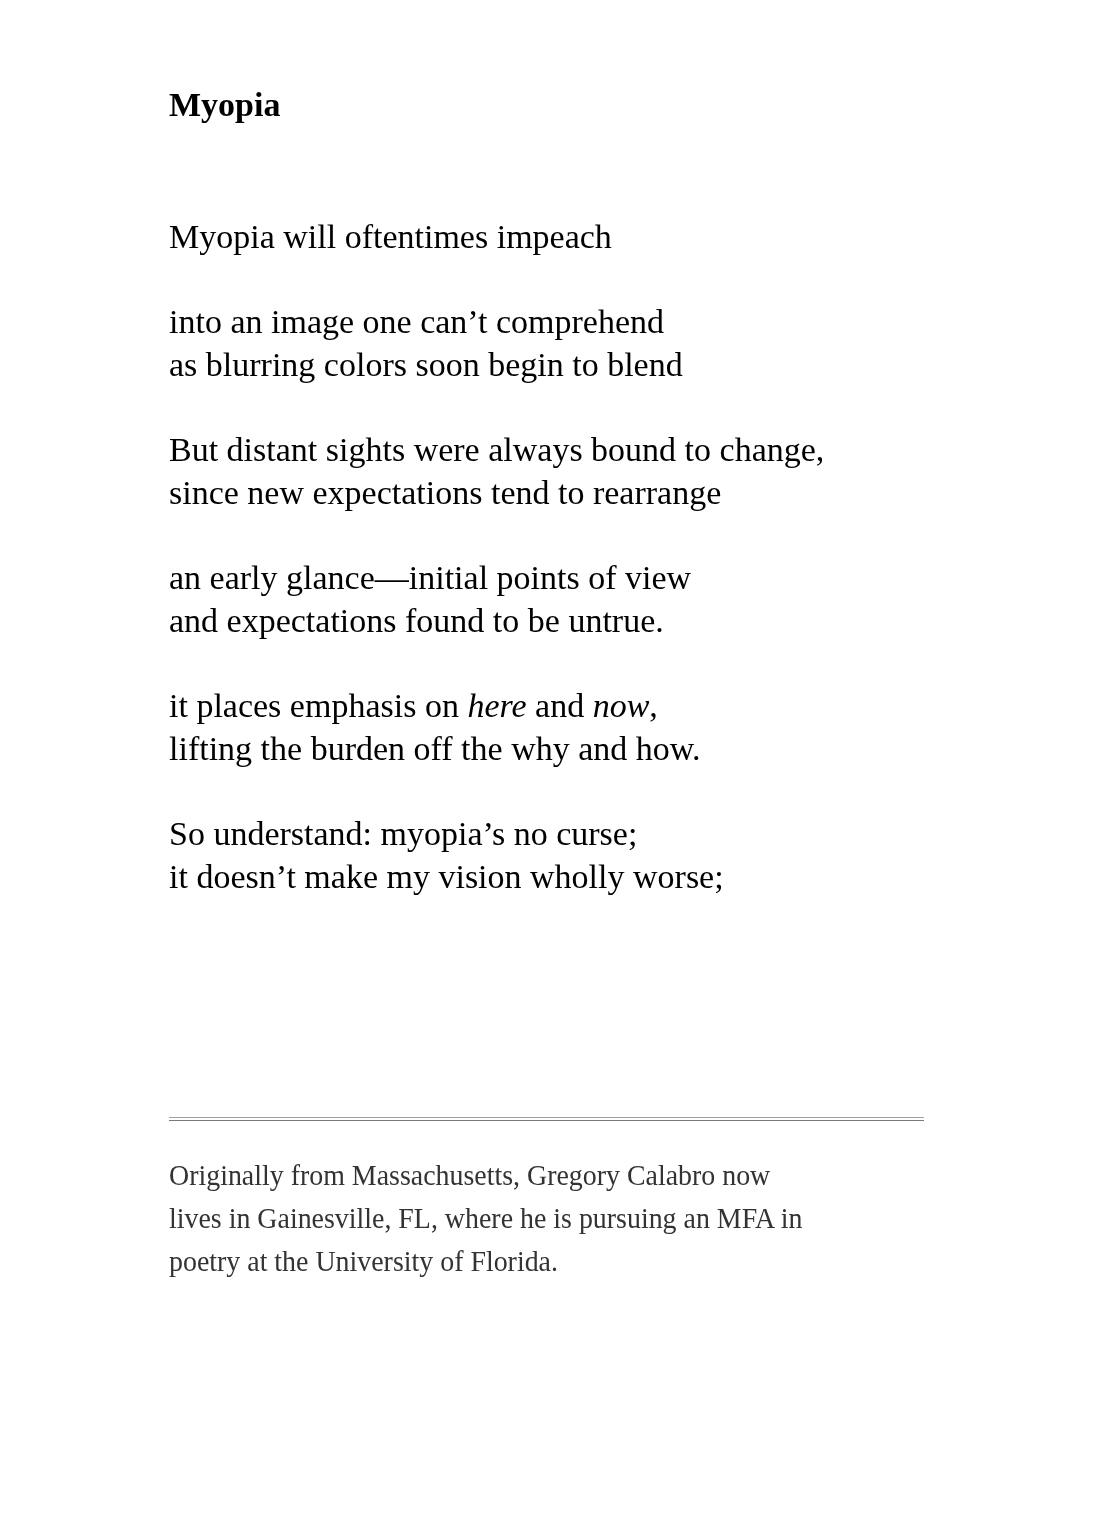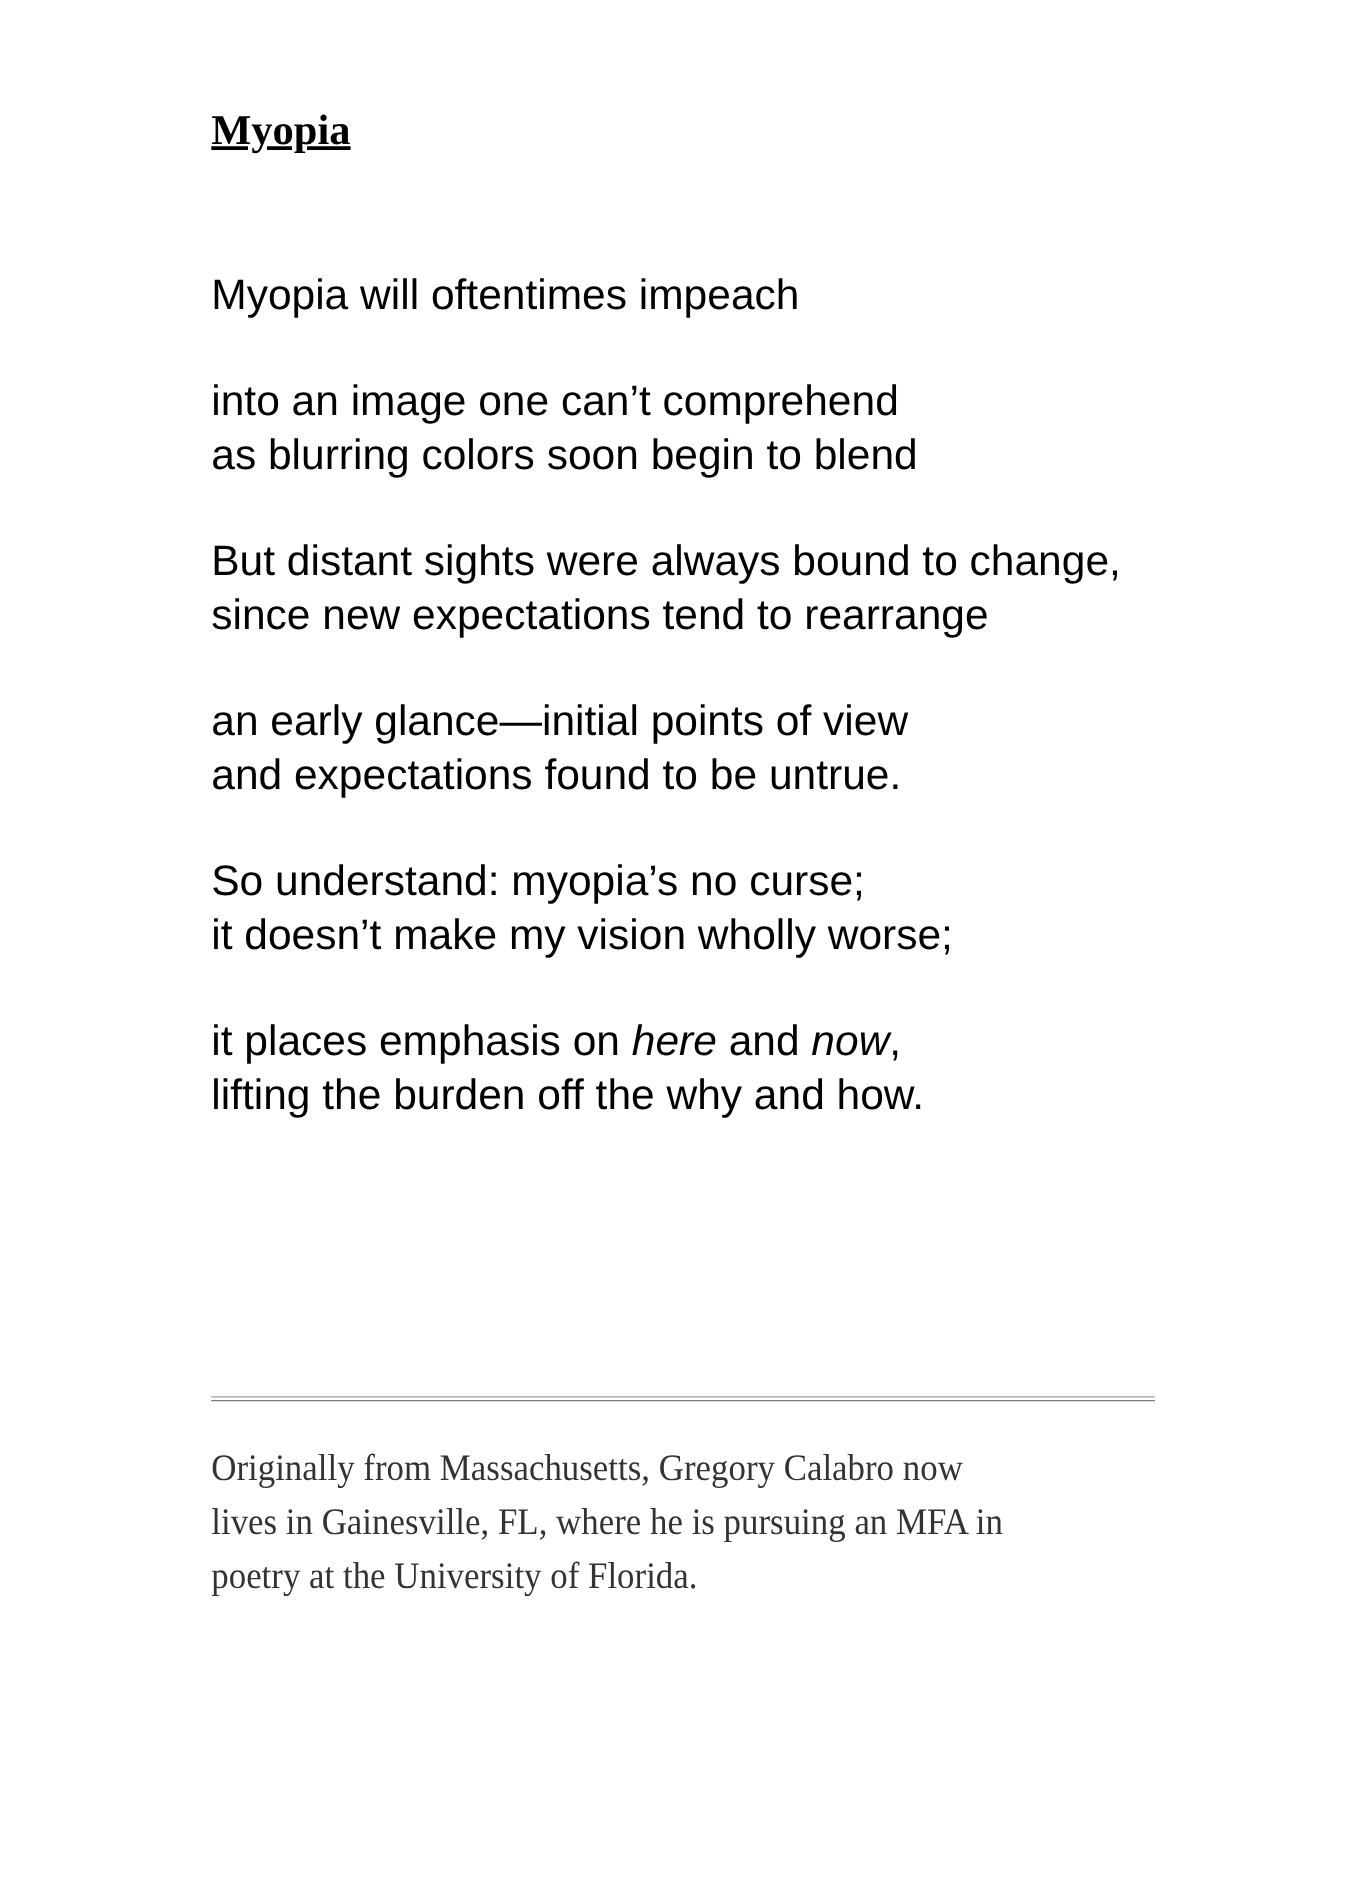--- a/index.html
+++ b/index.html
@@ -1,27 +1,27 @@
 <!DOCTYPE html>
 <html><head>
 <meta charset="utf-8">
 <style>
   html, body { margin: 0; padding: 0; background: #ffffff; }
   body { width: 1093px; height: 1513px; position: relative; overflow: hidden; }
   .page { position: absolute; left: 169px; top: 0; width: 755px; }
   .title {
     position: absolute; left: 0; top: 86px;
     font-family: "Liberation Serif", serif; font-weight: bold;
-    font-size: 34px; color: #000; margin: 0; white-space: nowrap; text-decoration: underline;
+    font-size: 34px; color: #000; margin: 0; white-space: nowrap;
   }
   .poem { position: absolute; left: 0; top: 215px; width: 755px; }
   .stanza { margin: 0 0 42px 0; }
   .line {
     display: block;
-    font-family: Liberation Sans, sans-serif;
+    font-family: Liberation Serif, serif;
     font-size: 34px; line-height: 43px; color: #000; white-space: nowrap;
   }
   .rule {
     position: absolute; left: 0; top: 1117px; width: 755px; height: 2px;
     border-top: 1px solid #a0a0a0; border-bottom: 1px solid #7a7a7a;
   }
   .bio {
     position: absolute; left: 0; top: 1153px; width: 755px;
     font-family: "Liberation Serif", serif;
     font-size: 30px; line-height: 43px; color: #333333; margin: 0;
@@ -45,26 +45,26 @@
     </div>
     <div class="stanza">
       <span class="line">But distant sights were always bound to change,</span>
       <span class="line">since new expectations tend to rearrange</span>
     </div>
     <div class="stanza">
       <span class="line">an early glance—initial points of view</span>
       <span class="line">and expectations found to be untrue.</span>
     </div>
     <div class="stanza">
+      <span class="line"><span>it places emphasis on </span><em>here</em><span> and </span><em>now</em><span>,</span></span>
+      <span class="line">lifting the burden off the why and how.</span>
+    </div>
+    <div class="stanza">
       <span class="line">So understand: myopia’s no curse;</span>
       <span class="line">it doesn’t make my vision wholly worse;</span>
-    </div>
-    <div class="stanza">
-      <span class="line"><span>it places emphasis on </span><em>here</em><span> and </span><em>now</em><span>,</span></span>
-      <span class="line">lifting the burden off the why and how.</span>
     </div>
   </div>
 
   <div class="rule"></div>
 
   <p class="bio">
     <span>Originally from Massachusetts, Gregory Calabro now</span><br>
     <span>lives in Gainesville, FL, where he is pursuing an MFA in</span><br>
     <span>poetry at the University of Florida.</span>
   </p>

